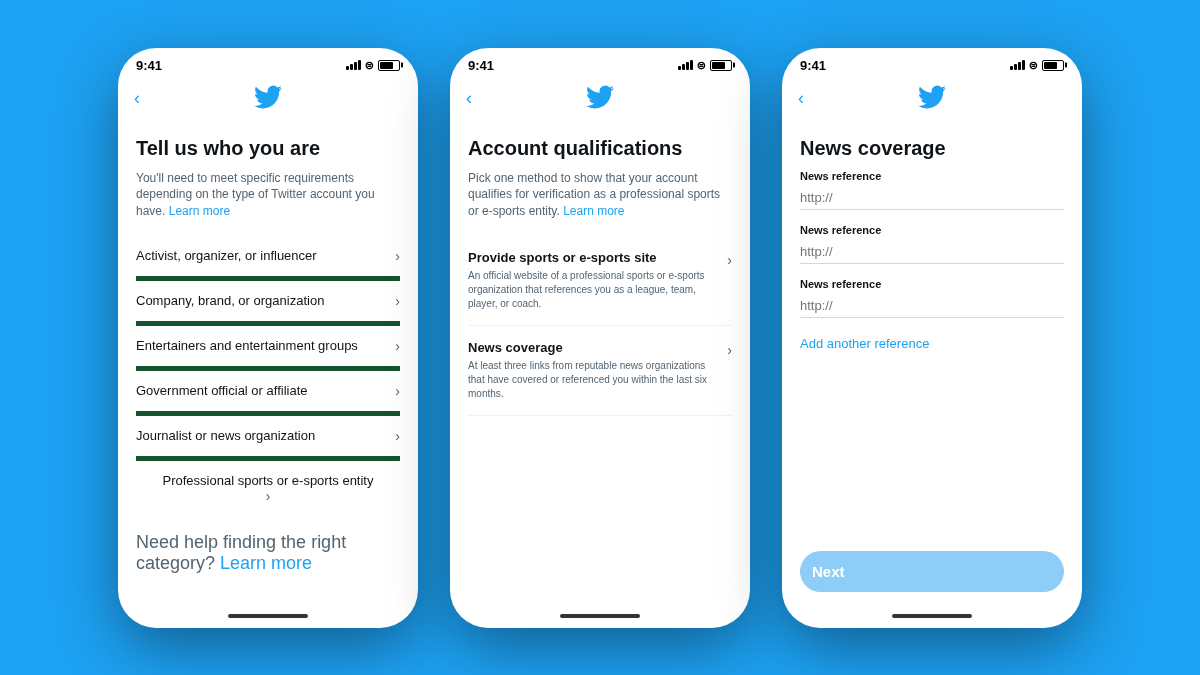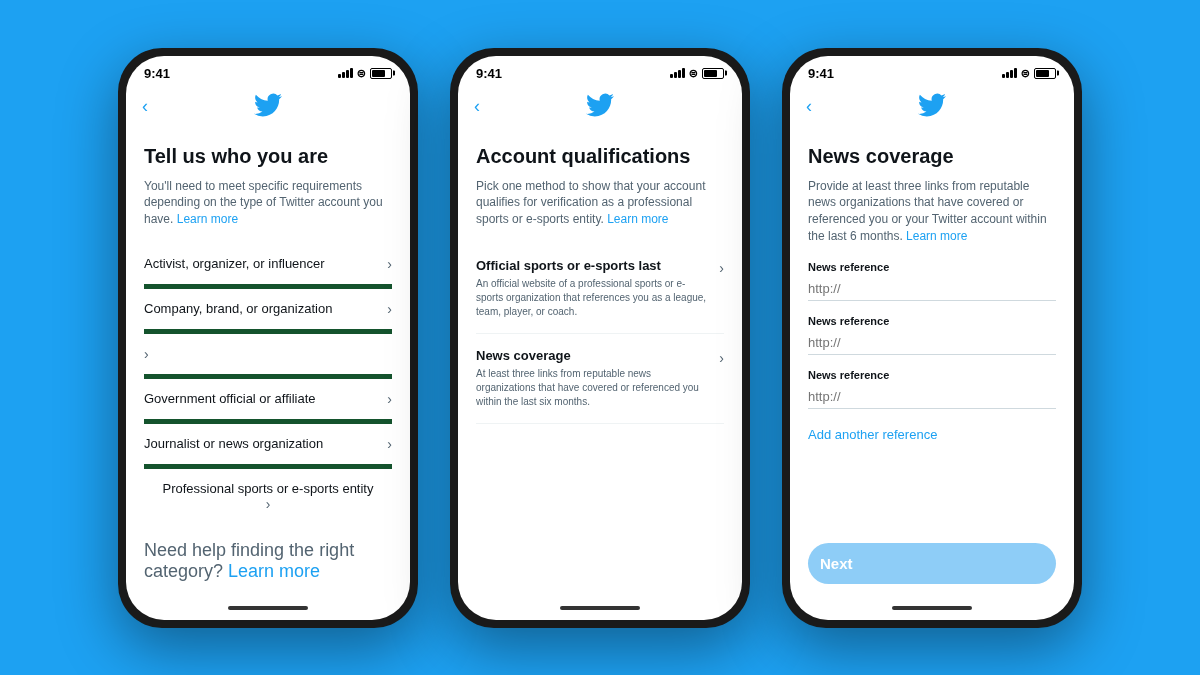--- a/index.html
+++ b/index.html
@@ -14,21 +14,20 @@
       gap: 32px;
       font-family: -apple-system, BlinkMacSystemFont, 'Segoe UI', Helvetica, Arial, sans-serif;
       overflow: hidden;
     }
 
     .phone {
       width: 300px;
       height: 580px;
       background: #1a1a1a;
       border-radius: 44px;
-      padding: 8px;
       position: relative;
       box-shadow: 0 20px 60px rgba(0,0,0,0.4);
     }
 
     .phone-inner {
       width: 100%;
       height: 100%;
       background: #fff;
       border-radius: 38px;
       overflow: hidden;
@@ -326,20 +325,21 @@
       <div>
         <div class="list-item">
           <span class="list-item-text">Activist, organizer, or influencer</span>
           <span class="chevron">›</span>
         </div>
         <div class="list-item">
           <span class="list-item-text">Company, brand, or organization</span>
           <span class="chevron">›</span>
         </div>
         <div class="list-item">
+          <span class="list-item-text">Entertainers and entertainment groups</span>
           <span class="chevron">›</span>
         </div>
         <div class="list-item">
           <span class="list-item-text">Government official or affiliate</span>
           <span class="chevron">›</span>
         </div>
         <div class="list-item">
           <span class="list-item-text">Journalist or news organization</span>
           <span class="chevron">›</span>
         </div>
@@ -384,21 +384,21 @@
       </div>
     </div>
     <div class="screen-content">
       <h1 class="screen-title">Account qualifications</h1>
       <p class="screen-subtitle">
         <span>Pick one method to show that your account qualifies for verification as a professional sports or e-sports entity.</span> <a class="learn-more">Learn more</a>
       </p>
       <div>
         <div class="qual-item">
           <div class="qual-item-content">
-            <div class="qual-item-title">Official sports or e-sports last</div>
+            <div class="qual-item-title">Provide sports or e-sports site</div>
             <div class="qual-item-desc">An official website of a professional sports or e-sports organization that references you as a league, team, player, or coach.</div>
           </div>
           <span class="qual-chevron">›</span>
         </div>
         <div class="qual-item">
           <div class="qual-item-content">
             <div class="qual-item-title">News coverage</div>
             <div class="qual-item-desc">At least three links from reputable news organizations that have covered or referenced you within the last six months.</div>
           </div>
           <span class="qual-chevron">›</span>
@@ -432,23 +432,20 @@
       <span class="back-btn">‹</span>
       <div class="twitter-logo">
         <svg class="twitter-bird" viewBox="0 0 24 24" fill="#1DA1F2">
           <path d="M23.954 4.569a10 10 0 01-2.825.775 4.958 4.958 0 002.163-2.723c-.951.555-2.005.959-3.127 1.184a4.92 4.92 0 00-8.384 4.482C7.691 8.094 4.066 6.13 1.64 3.161a4.822 4.822 0 00-.666 2.475c0 1.71.87 3.213 2.188 4.096a4.904 4.904 0 01-2.228-.616v.061a4.923 4.923 0 003.946 4.827 4.996 4.996 0 01-2.212.085 4.937 4.937 0 004.604 3.417 9.868 9.868 0 01-6.102 2.105c-.39 0-.779-.023-1.17-.067a13.995 13.995 0 007.557 2.209c9.054 0 13.999-7.496 13.999-13.986 0-.209 0-.42-.015-.63a9.936 9.936 0 002.46-2.548l-.047-.02z"></path>
         </svg>
       </div>
     </div>
     <div class="screen-content" style="justify-content: space-between;">
       <div>
         <h1 class="screen-title">News coverage</h1>
-        <p class="screen-subtitle">
-          <span>Provide at least three links from reputable news organizations that have covered or referenced you or your Twitter account within the last 6 months.</span> <a class="learn-more">Learn more</a>
-        </p>
         <div>
           <div class="form-group">
             <label class="form-label">News reference</label>
             <input class="form-input" type="text" placeholder="http://" style="">
           </div>
           <div class="form-group">
             <label class="form-label">News reference</label>
             <input class="form-input" type="text" placeholder="http://" style="">
           </div>
           <div class="form-group">

